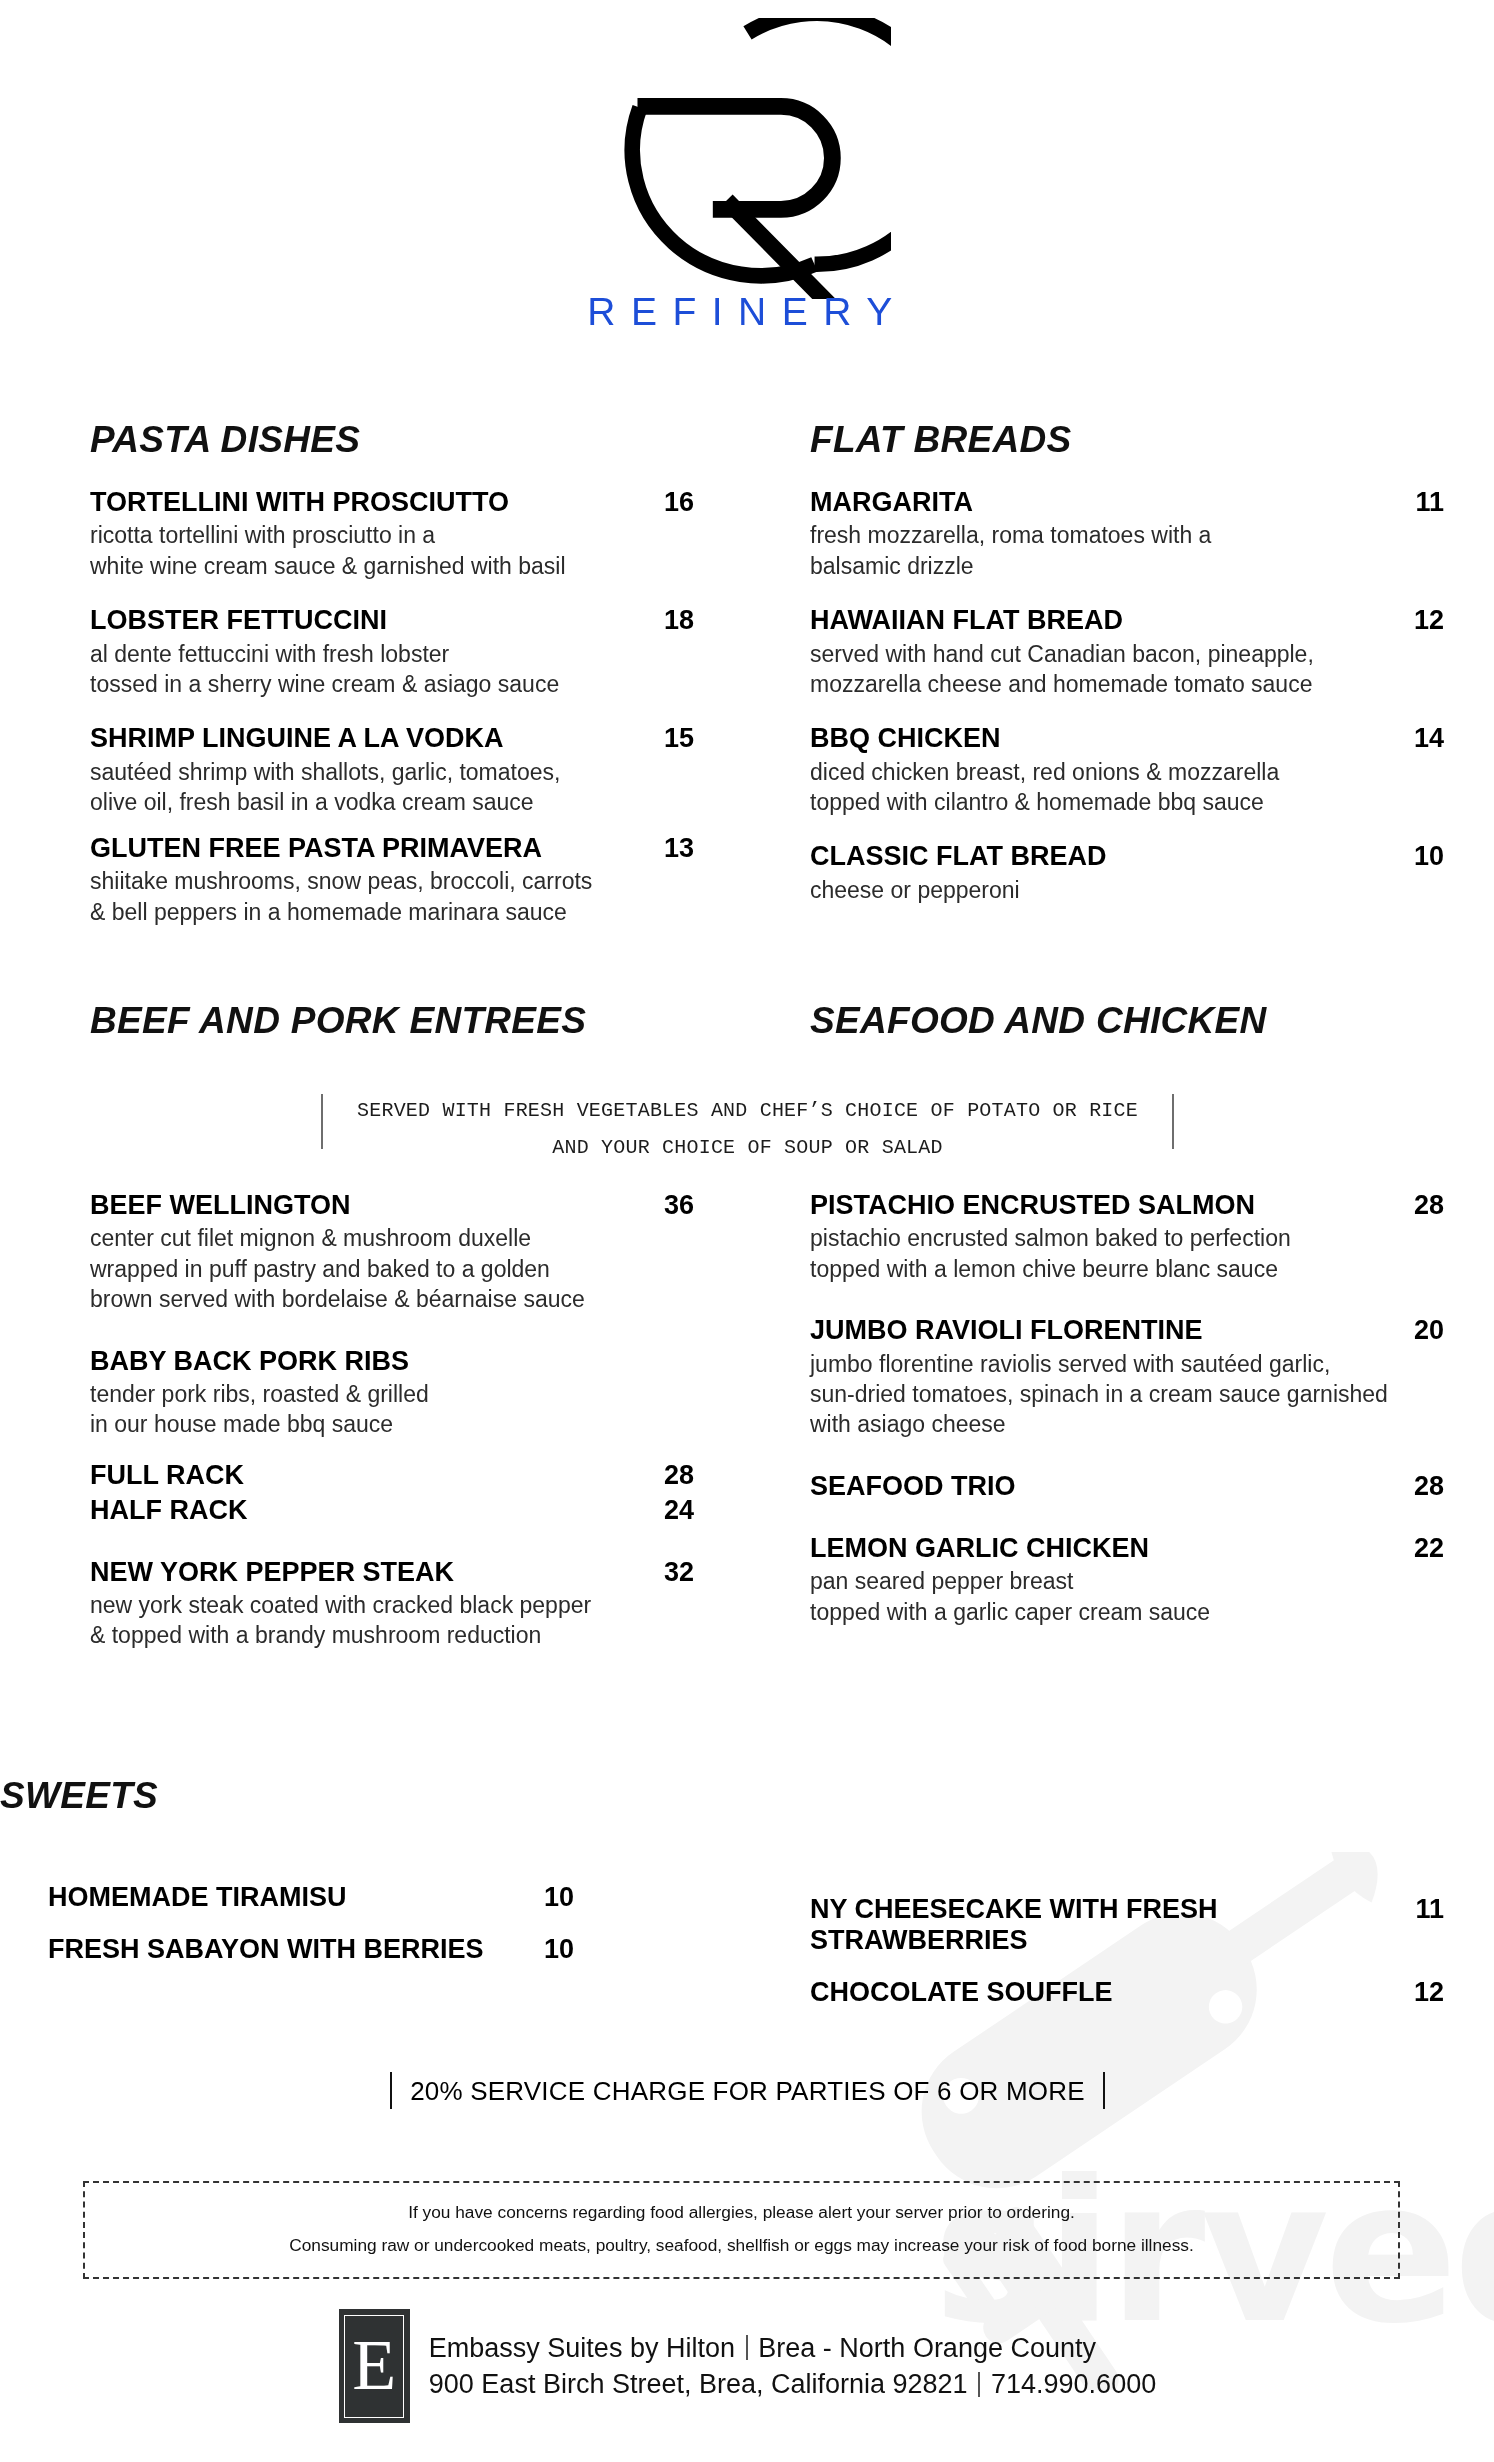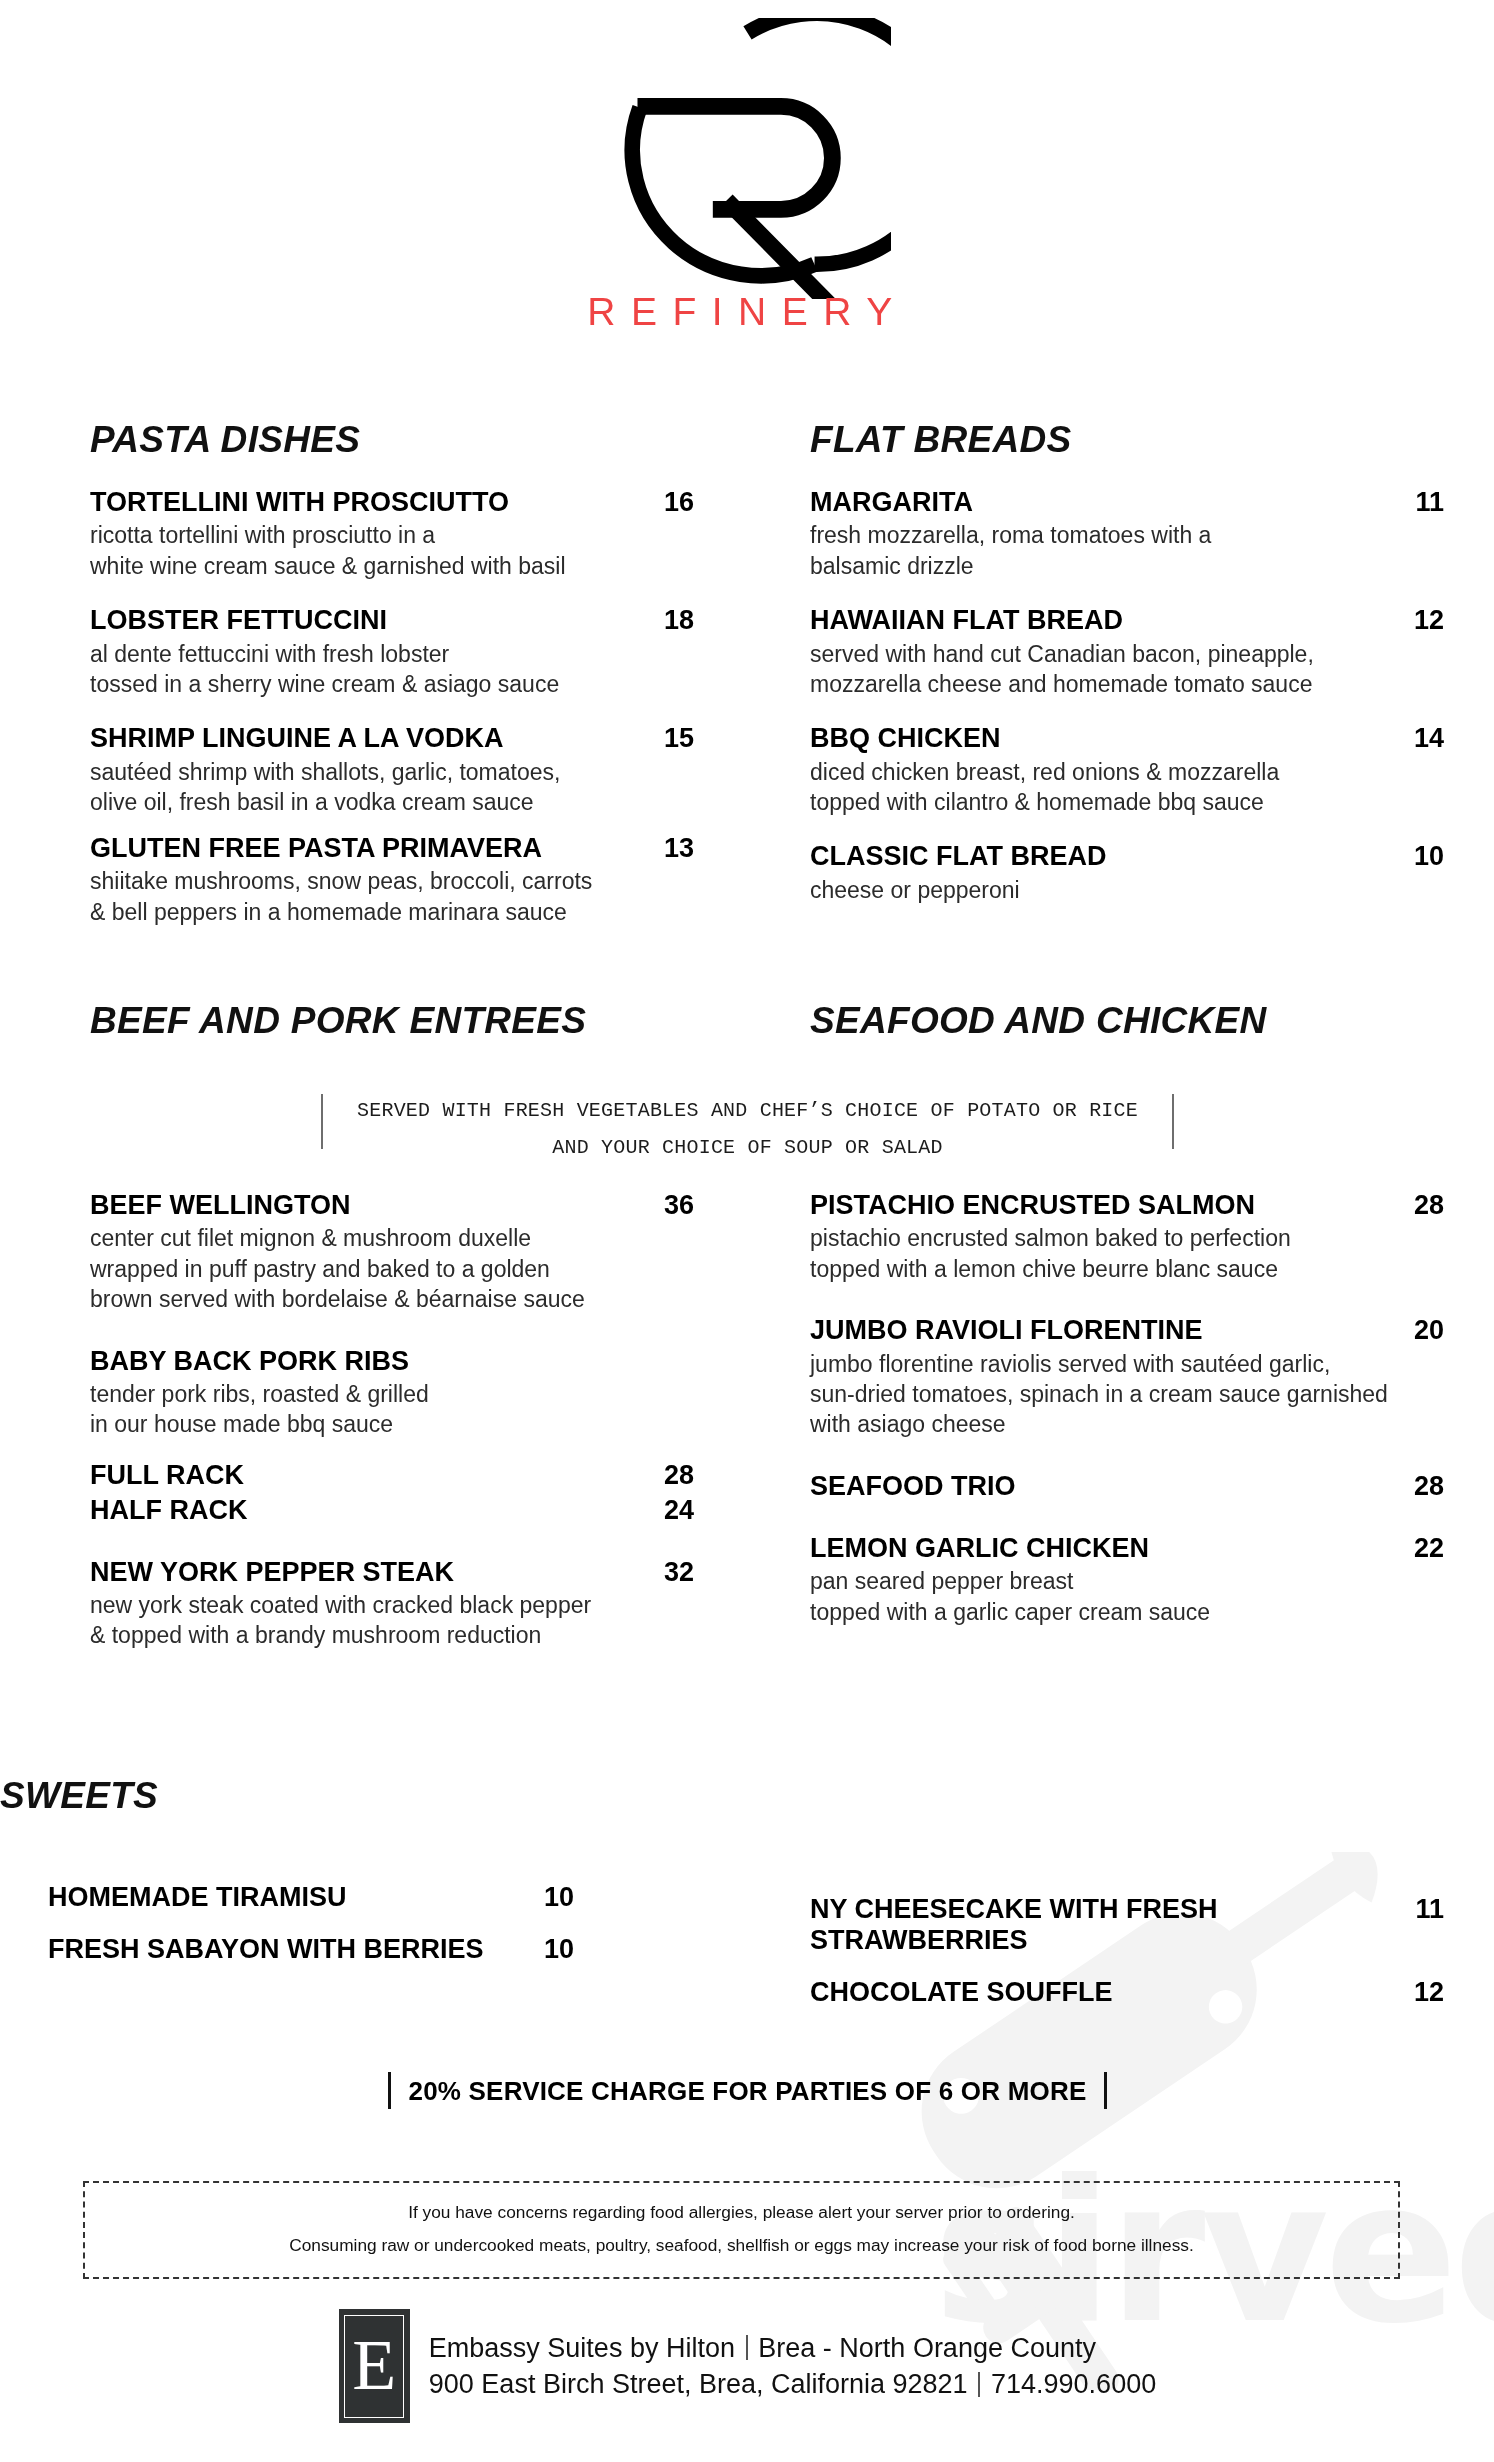--- a/index.html
+++ b/index.html
@@ -14,21 +14,21 @@
   }
   .page{position:relative;width:1495px;height:2462px;}
 
   
   .watermark{position:absolute;right:-24px;bottom:72px;width:658px;height:538px;z-index:0;pointer-events:none;}
   .wm-text{position:absolute;left:72px;bottom:24px;font-size:197px;font-weight:700;color:#f3f3f3;letter-spacing:-4.8px;font-family:"DejaVu Sans",sans-serif;}
 
   
   .logo-wrap{position:absolute;left:0;top:18px;width:1495px;text-align:center;z-index:2;}
   .logo-svg{display:inline-block;}
-  .logo-word{display:block;margin-top:-10.8px;font-size:39px;letter-spacing:15.5px;font-weight:400;color:#ef4444;font-family:"Liberation Sans",sans-serif;}
+  .logo-word{display:block;margin-top:-10.8px;font-size:39px;letter-spacing:15.5px;font-weight:400;color:#1d4ed8;font-family:"Liberation Sans",sans-serif;}
 
   
   .sec-head{
     font-weight:700;font-size:37px;letter-spacing:0.3px;text-align:left;color:#111;
     font-family:"Liberation Sans",sans-serif;
     font-style:italic;
   }
   .col-left{position:absolute;left:90px;width:604px;z-index:2;}
   .col-right{position:absolute;left:810px;width:634px;z-index:2;}
 
@@ -51,21 +51,21 @@
 
   
   .served-note{position:absolute;left:0;width:1495px;text-align:center;z-index:2;}
   .served-inner{display:inline-block;position:relative;padding:0 36px;font-family:Liberation Mono, monospace;}
   .served-line{font-size:20px;letter-spacing:0.2px;color:#1c1c1c;line-height:1.85;font-weight:400;}
   .vrule{position:absolute;top:2.4px;width:1.8px;height:55px;background:#6e6e6e;}
 
   
   .svc-wrap{position:absolute;left:0;width:1495px;text-align:center;z-index:2;}
   .svc-inner{display:inline-block;position:relative;padding:0 20.3px;}
-  .svc-text{font-weight:700;font-size:26px;letter-spacing:0.2px;color:#000;}
+  .svc-text{font-weight:400;font-size:26px;letter-spacing:0.2px;color:#000;}
   .svc-bar{position:absolute;top:-3.6px;width:2.4px;height:37px;background:#111;}
 
   
   .disclaimer{
     position:absolute;left:83px;top:2181px;width:1313px;
     border:2.4px dashed #333;padding:13px 0 15.5px 0;text-align:center;z-index:2;background:transparent;
   }
   .disclaimer div{font-size:17.3px;color:#111;line-height:1.9;font-weight:400;}
 
   

